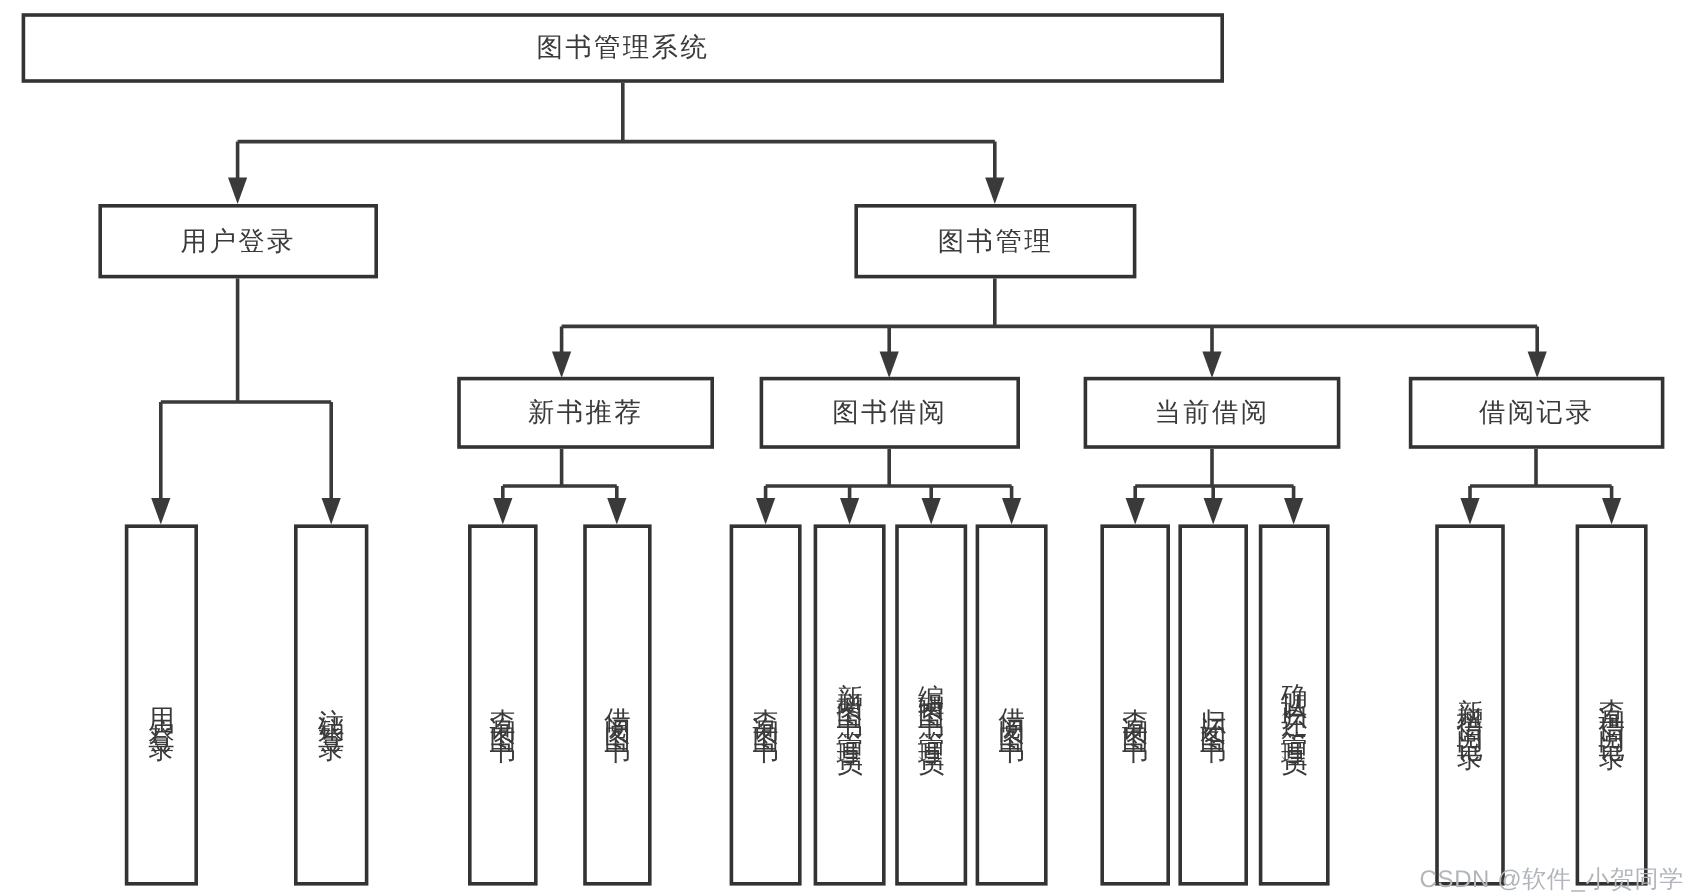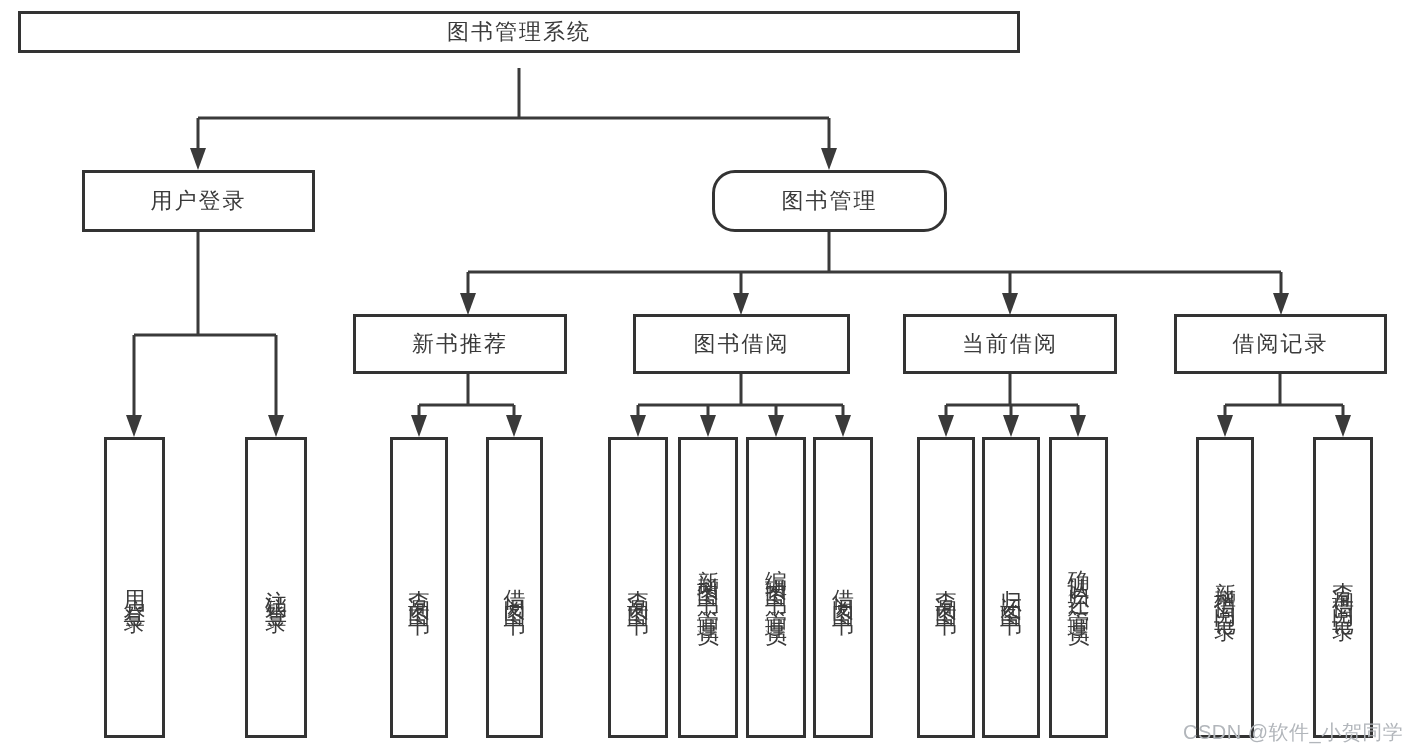--- a/index.html
+++ b/index.html
@@ -38,26 +38,26 @@
     z-index:2;
     white-space:nowrap;
   }
   .vnode span{
     writing-mode:vertical-rl;
     text-orientation:mixed;
     letter-spacing:8px;
     line-height:1;
   }
   
-  .n-root{left:18px;top:11px;width:1002px;height:42px;}
+  .n-root{left:18px;top:11px;width:1002px;height:58px;}
   
   .n-userlogin{left:82px;top:170px;width:233px;height:62px;}
-  .n-bookmgmt{left:712px;top:170px;width:235px;height:62px;border-radius:23px;}
-  
-  .n-newbook{left:353px;top:314px;width:214px;height:60px;}
+  .n-bookmgmt{left:712px;top:170px;width:235px;height:62px;}
+  
+  .n-newbook{left:381px;top:314px;width:214px;height:60px;}
   .n-bookborrow{left:633px;top:314px;width:217px;height:60px;}
   .n-currentborrow{left:903px;top:314px;width:214px;height:60px;}
   .n-borrowrecords{left:1174px;top:314px;width:213px;height:60px;}
   
   .leaf{top:437px;height:301px;}
   .l1{left:104px;width:61px;}
   .l2{left:245px;width:62px;}
   .l3{left:390px;width:58px;}
   .l4{left:486px;width:57px;}
   .l5{left:608px;width:60px;}

